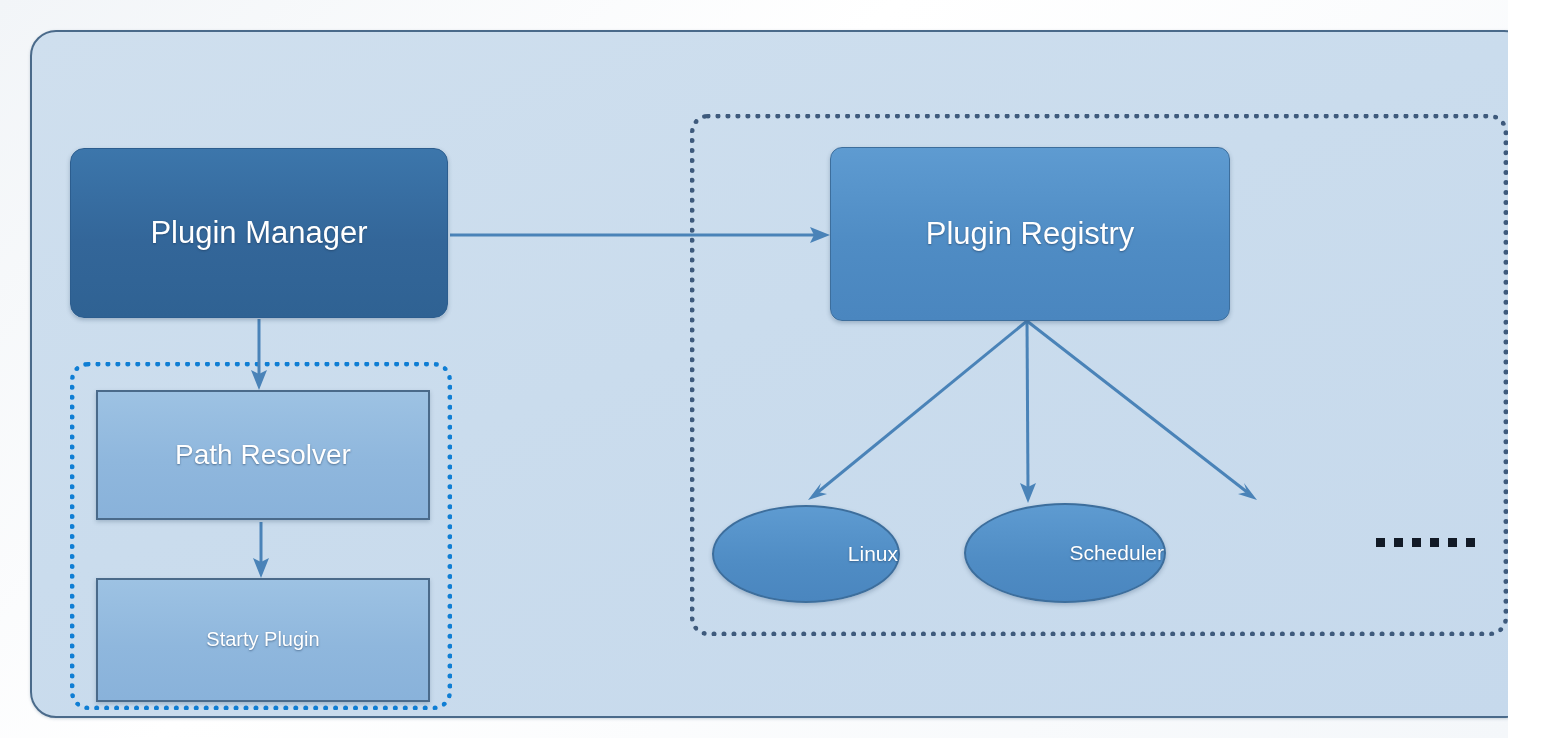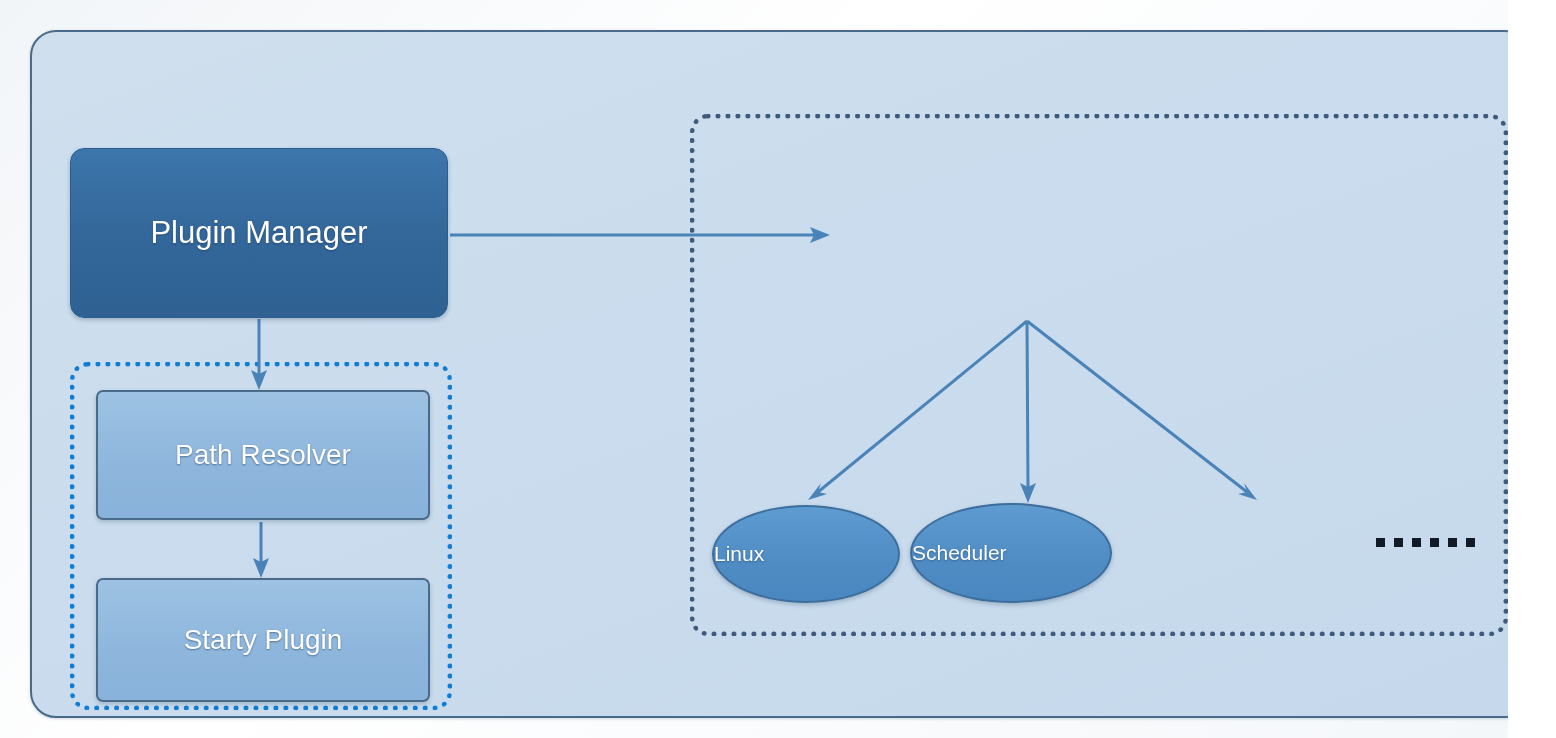--- a/index.html
+++ b/index.html
@@ -78,60 +78,60 @@
   }
   .node.mid {
     background: linear-gradient(180deg, #5e9bd1 0%, #4f8cc4 55%, #4a86bf 100%);
     border: 1px solid #3d6e9c;
     border-radius: 12px;
     box-shadow: 0 2px 4px rgba(40,70,100,0.3);
   }
   .node.light {
     background: linear-gradient(180deg, #9dc2e3 0%, #8fb7dd 55%, #89b2da 100%);
     border: 2px solid #4a6a8a;
-    border-radius: 7px;
+    border-radius: 0;
     box-shadow: 0 2px 4px rgba(40,70,100,0.25);
   }
 
   
   #node-plugin-manager {
     left: 70px; top: 148px; width: 378px; height: 170px;
     font-size: 31px;
   }
   #node-path-resolver {
     left: 96px; top: 390px; width: 334px; height: 130px;
     font-size: 28px;
   }
   #node-starty-plugin {
     left: 96px; top: 578px; width: 334px; height: 124px;
-    font-size: 28px;
+    font-size: 20px;
   }
   #node-plugin-registry {
     left: 830px; top: 147px; width: 400px; height: 174px;
     font-size: 31px;
   }
 
   
   .ellipse {
     position: absolute;
     box-sizing: border-box;
     display: flex;
     align-items: center;
-    justify-content: flex-start;
+    justify-content: flex-end;
     border-radius: 50%;
     background: linear-gradient(180deg, #5e9bd1 0%, #4f8cc4 60%, #4a86bf 100%);
     border: 2px solid #3d6e9c;
     color: #ffffff;
     font-size: 21px;
     text-shadow: 0 1px 2px rgba(30,55,85,0.5);
     box-shadow: 0 2px 4px rgba(40,70,100,0.28);
     user-select: none;
   }
   #ellipse-linux     { left: 712px; top: 505px; width: 188px; height: 98px; }
-  #ellipse-scheduler { left: 910px; top: 503px; width: 202px; height: 100px; }
+  #ellipse-scheduler { left: 964px; top: 503px; width: 202px; height: 100px; }
   #ellipse-cri       { left: 1163px; top: 503px; width: 188px; height: 100px; }
 
   
   #more-plugins-ellipsis {
     position: absolute;
     left: 1376px;
     top: 538px;
     display: flex;
     align-items: center;
     gap: 9px;
@@ -214,20 +214,23 @@
   <div class="node light" id="node-path-resolver">
     <span>
       <span>Path Resolver</span><br>
     </span>
   </div>
 
   <div class="node light" id="node-starty-plugin">
     <span>Starty Plugin</span>
   </div>
 
+  <div class="node mid" id="node-plugin-registry">
+    <span>Plugin Registry</span>
+  </div>
 
   <div class="ellipse" id="ellipse-linux">
     <span>Linux</span>
   </div>
 
   <div class="ellipse" id="ellipse-scheduler">
     <span>Scheduler</span>
   </div>
 
 

